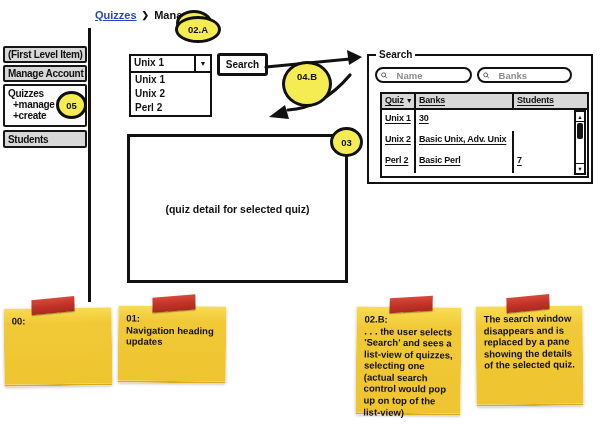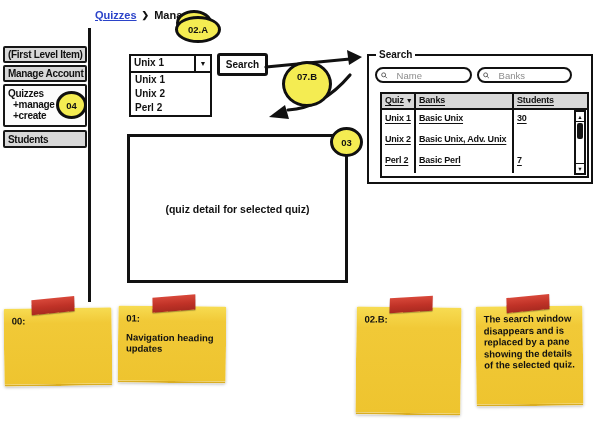--- a/index.html
+++ b/index.html
@@ -36,21 +36,21 @@
   
   .detail-rect{left:127px;top:134px;width:221px;height:149px;border:3px solid #111;background:#fff;
     display:flex;align-items:center;justify-content:center;font-size:10.5px;font-weight:700;z-index:2;box-sizing:border-box;}
 
   
   .fieldset{left:367px;top:54px;width:226px;height:130px;border:2px solid #111;background:#fff;z-index:3;box-sizing:border-box;}
   .legend{position:absolute;top:-7px;left:7px;background:#fff;padding:0 3px;font-size:10px;font-weight:700;}
   .pill{position:absolute;height:16px;border:2px solid #111;border-radius:9px;display:flex;align-items:center;
     padding:0 4px;gap:2px;background:#fff;box-sizing:border-box;}
   .pill input{border:none;outline:none;width:100%;font-family:"Liberation Sans",sans-serif;
-    font-size:9.5px;font-weight:400;background:transparent;padding:7px;}
+    font-size:9.5px;font-weight:700;background:transparent;padding:7px;}
   .pill input::placeholder{color:#8d8d8d;}
   .pill-name{left:6px;top:11px;width:97px;}
   .pill-banks{left:108px;top:11px;width:95px;}
 
   .wtable{position:absolute;left:11px;top:36px;width:209px;height:86px;border:2px solid #111;background:#fff;box-sizing:border-box;}
   .trow{display:flex;}
   .thead{height:14px;background:#d8d8d8;border-bottom:2px solid #111;}
   .tcell{box-sizing:border-box;padding:1px 3px;font-size:9px;font-weight:700;letter-spacing:-0.2px;white-space:nowrap;overflow:visible;}
   .c0{width:34px;border-right:2px solid #111;}
   .c1{width:98px;border-right:2px solid #111;}
@@ -77,21 +77,21 @@
 
   svg.arrows{position:absolute;left:0;top:0;z-index:5;pointer-events:none;}
 
   
   .note{background:linear-gradient(180deg,#f7dc52 0%,#f1c937 20%,#eec42f 100%);
     border-bottom:2px solid #d9ad22;border-radius:2px;box-shadow:0 1px 3px rgba(0,0,0,0.25);
     padding:7px 8px 6px 8px;font-size:9.5px;font-weight:700;line-height:1.22;z-index:4;box-sizing:border-box;}
   .note .tape{position:absolute;top:-10px;left:28px;width:43px;height:15px;
     background:linear-gradient(180deg,#d8483a 0%,#c03227 55%,#a92a20 100%);
     transform:rotate(-5deg) skewX(-4deg);box-shadow:0 1px 1px rgba(0,0,0,0.3);}
-  .note-id{display:block;margin-bottom:7px;}
+  .note-id{display:block;margin-bottom:0;}
   .n0{left:4px;top:308px;width:108px;height:78px;transform:rotate(-0.7deg);}
   .n1{left:118px;top:306px;width:108px;height:77px;transform:rotate(0.6deg);}
   .n2{left:236px;top:309px;width:106px;height:84px;transform:rotate(-0.5deg);}
   .n3{left:356px;top:307px;width:105px;height:108px;transform:rotate(0.7deg);}
   .n4{left:476px;top:306px;width:107px;height:100px;transform:rotate(-0.6deg);}
   .n1 .tape{left:34px;}
   .n2 .tape{left:32px;transform:rotate(-7deg) skewX(-3deg);}
   .n3 .tape{left:33px;transform:rotate(-4deg) skewX(-5deg);}
   .n4 .tape{left:31px;}
 </style>
@@ -165,21 +165,20 @@
         <div class="tcell c1">
           <span class="lnk">Banks</span>
         </div>
         <div class="tcell c2">
           <span class="lnk">Students</span>
         </div>
       </div>
       <div class="tbody">
         <div class="trow">
           <div class="tcell c0"><span class="lnk">Unix 1</span></div>
-          <div class="tcell c1"><span class="lnk">Basic Unix</span></div>
           <div class="tcell c2"><span class="lnk">30</span></div>
         </div>
         <div class="trow">
           <div class="tcell c0"><span class="lnk">Unix 2</span></div>
           <div class="tcell c1"><span class="lnk">Basic Unix, Adv. Unix</span></div>
         </div>
         <div class="trow">
           <div class="tcell c0"><span class="lnk">Perl 2</span></div>
           <div class="tcell c1"><span class="lnk">Basic Perl</span></div>
           <div class="tcell c2"><span class="lnk">7</span></div>
@@ -195,35 +194,36 @@
 
   <svg class="arrows" width="600" height="424" viewBox="0 0 600 424">
     <line x1="266" y1="67" x2="350" y2="59" stroke="#111" stroke-width="3.2" stroke-linecap="round"></line>
     <polygon points="362,57 347,50 349,65" fill="#111"></polygon>
     <path d="M350,75 Q322,108 288,110" fill="none" stroke="#111" stroke-width="3.2" stroke-linecap="round"></path>
     <polygon points="269,117 285,105 289,119" fill="#111"></polygon>
   </svg>
 
   <div class="abs marker m01">01</div>
   <div class="abs marker m02a">02.A</div>
-  <div class="abs marker m00">04</div>
-  <div class="abs marker m02b">07.B</div>
+  <div class="abs marker m00">05</div>
+  <div class="abs marker m02b">04.B</div>
   <div class="abs marker m03">03</div>
 
   <div class="abs note n0">
     <span class="tape"></span>
     <span class="note-id">00:</span>
   </div>
   <div class="abs note n1">
     <span class="tape"></span>
     <span class="note-id">01:</span>
     <span>Navigation heading updates</span>
   </div>
   <div class="abs note n3">
     <span class="tape"></span>
     <span class="note-id">02.B:</span>
+    <span>. . . the user selects 'Search' and sees a list-view of quizzes, selecting one (actual search control would pop up on top of the list-view)</span>
   </div>
   <div class="abs note n4">
     <span class="tape"></span>
     <span>The search window disappears and is replaced by a pane showing the details of the selected quiz.</span>
   </div>
 
 </div>
 
 </body></html>

